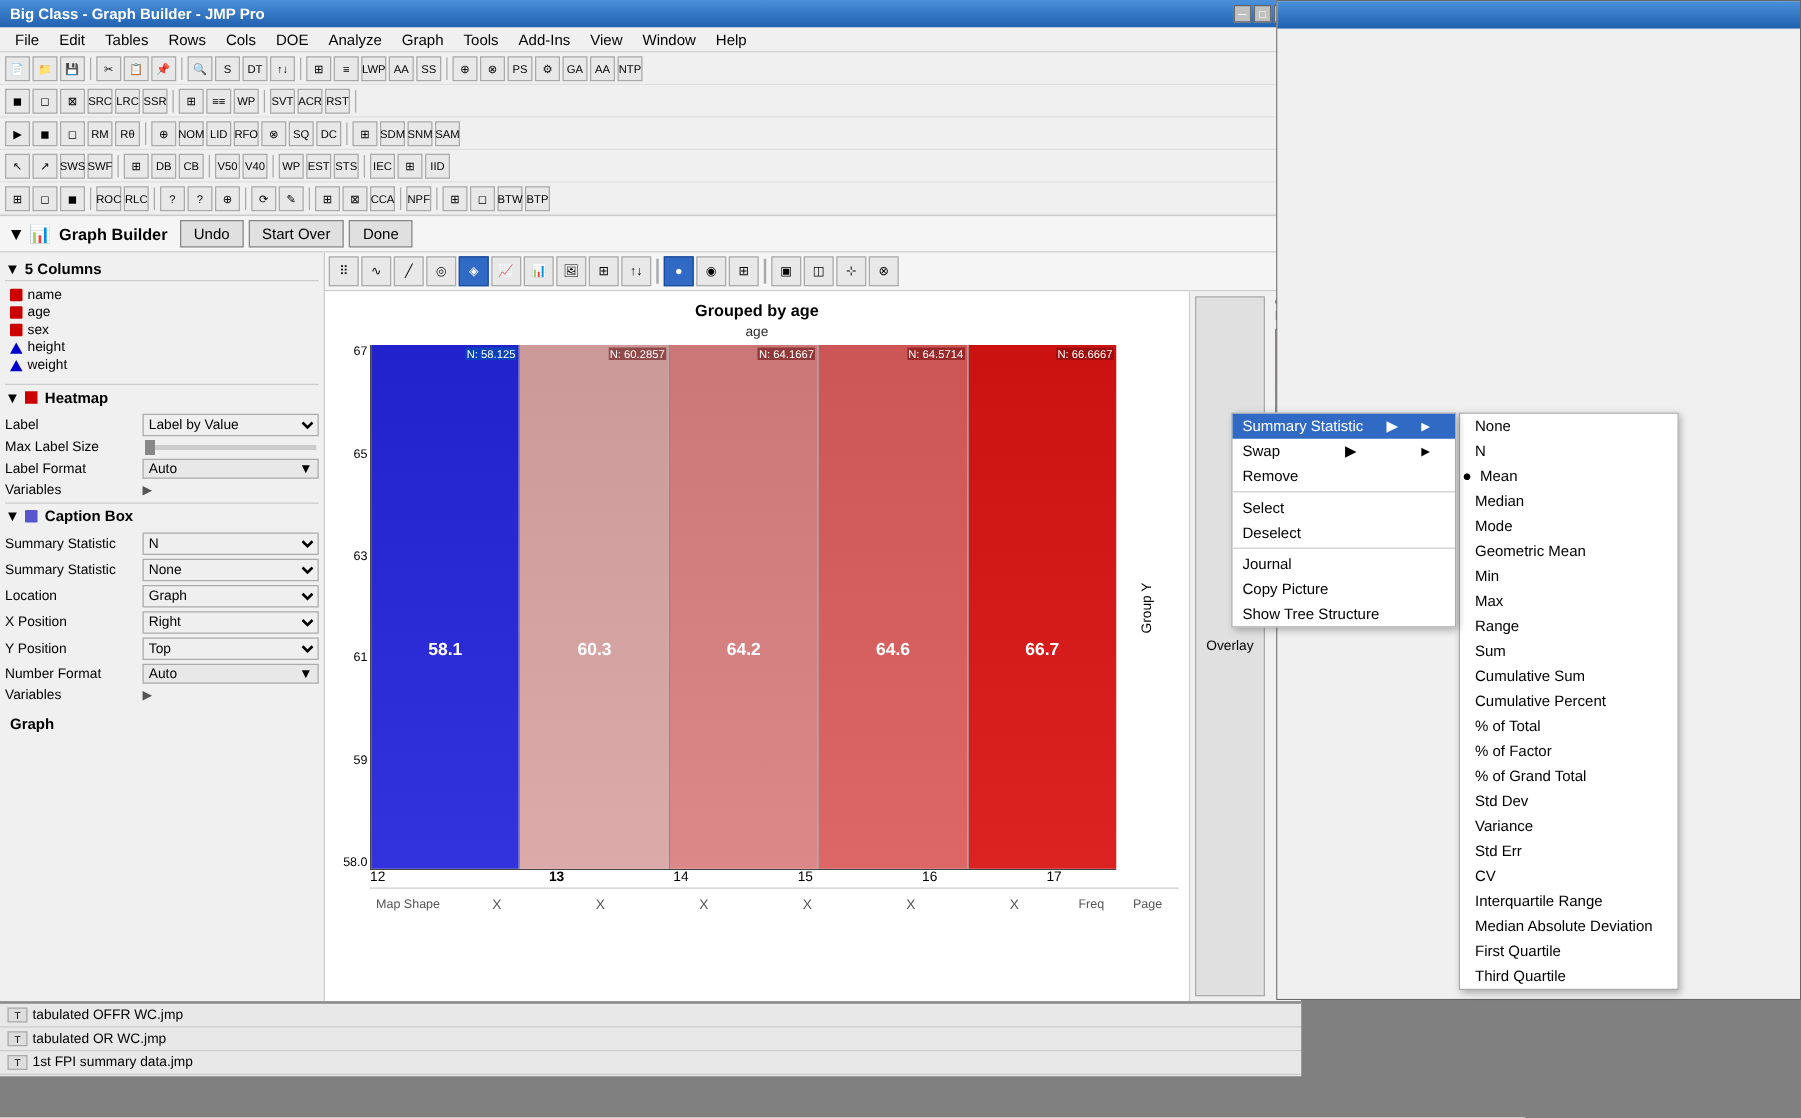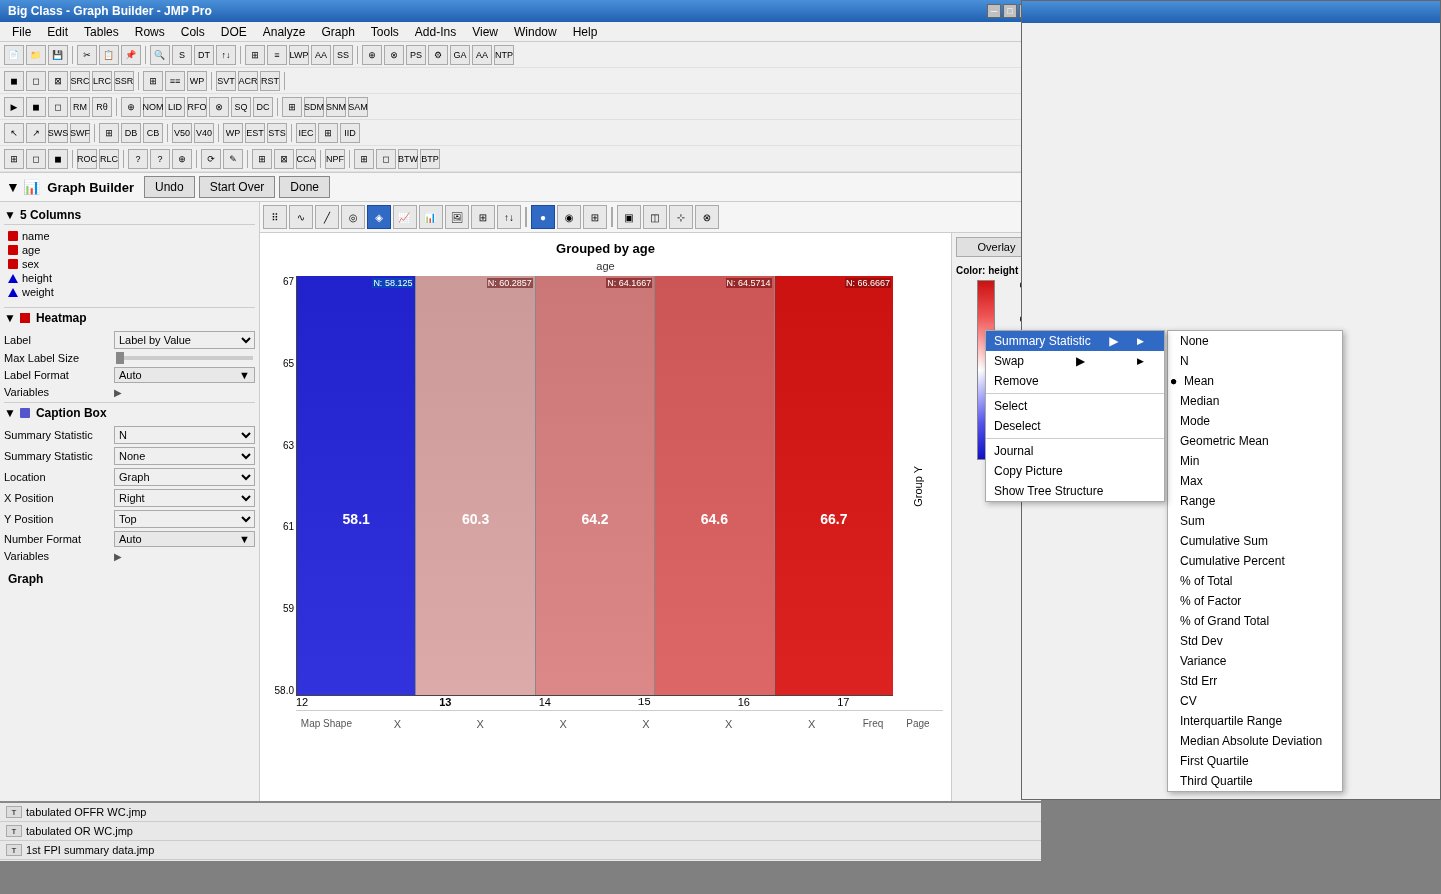--- a/index.html
+++ b/index.html
@@ -437,41 +437,41 @@
 
                 <div style="width:50px; display:flex; align-items:center; justify-content:center;">
                   <div style="writing-mode:vertical-rl; transform:rotate(180deg); font-size:11px;">Group Y</div>
                 </div>
               </div>
 
               <div style="display:flex; margin-left:28px; margin-right:50px;">
                 <div style="flex:1; text-align:left; font-size:11px;">12</div>
                 <div style="flex:1; text-align:center; font-size:11px;font-weight:bold;">13</div>
                 <div style="flex:1; text-align:center; font-size:11px;">14</div>
-                <div style="flex:1; text-align:center; font-size:11px;font-family:Liberation Mono, monospace;">15</div>
+                <div style="flex:1; text-align:center; font-size:11px;">15</div>
                 <div style="flex:1; text-align:center; font-size:11px;">16</div>
                 <div style="flex:1; text-align:center; font-size:11px;">17</div>
               </div>
 
               <div style="display:flex; margin-left:28px; margin-top:2px; border-top:1px solid #ccc; height:26px;">
                 <div style="width:60px; font-size:10px; color:#555; text-align:right; padding-right:4px; display:flex; align-items:center; justify-content:flex-end;">Map Shape</div>
                 <div style="flex:1; display:flex;">
                   <div style="flex:1; text-align:center; font-size:11px; color:#555; display:flex; align-items:center; justify-content:center;">X</div>
                   <div style="flex:1; text-align:center; font-size:11px; color:#555; display:flex; align-items:center; justify-content:center;">X</div>
                   <div style="flex:1; text-align:center; font-size:11px; color:#555; display:flex; align-items:center; justify-content:center;">X</div>
                   <div style="flex:1; text-align:center; font-size:11px; color:#555; display:flex; align-items:center; justify-content:center;">X</div>
                   <div style="flex:1; text-align:center; font-size:11px; color:#555; display:flex; align-items:center; justify-content:center;">X</div>
                   <div style="flex:1; text-align:center; font-size:11px; color:#555; display:flex; align-items:center; justify-content:center;">X</div>
                 </div>
                 <div style="width:40px; font-size:10px; color:#555; display:flex; align-items:center; justify-content:center;">Freq</div>
                 <div style="width:50px; font-size:10px; color:#555; display:flex; align-items:center; justify-content:center;">Page</div>
               </div>
             </div>
 
-            <div style="width:90px; background:#f0f0f0; border-left:1px solid #ccc; display:flex; flex-direction:column;">
+            <div style="width:90px; background:#f0f0f0; border-left:1px solid #ccc; display:flex; flex-direction:row;">
               <button class="overlay-btn">Overlay</button>
               <div class="color-section">
                 <div style="font-size:10px; font-weight:bold; margin-bottom:4px;">Color: height</div>
                 <div style="display:flex; align-items:stretch;">
                   <div class="color-gradient-bar"></div>
                   <div style="display:flex; flex-direction:column; justify-content:space-between; padding-left:3px; font-size:9px;">
                     <span>67</span>
                     <span>65</span>
                     <span>63</span>
                     <span>61</span>

